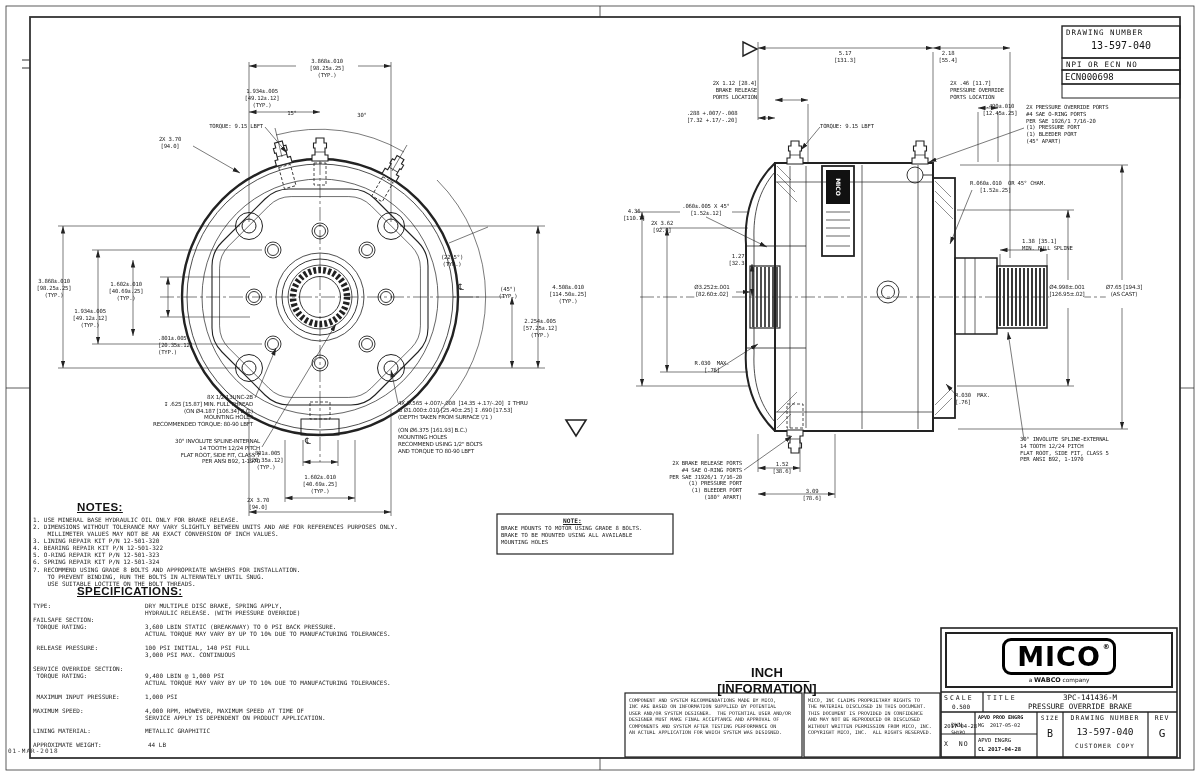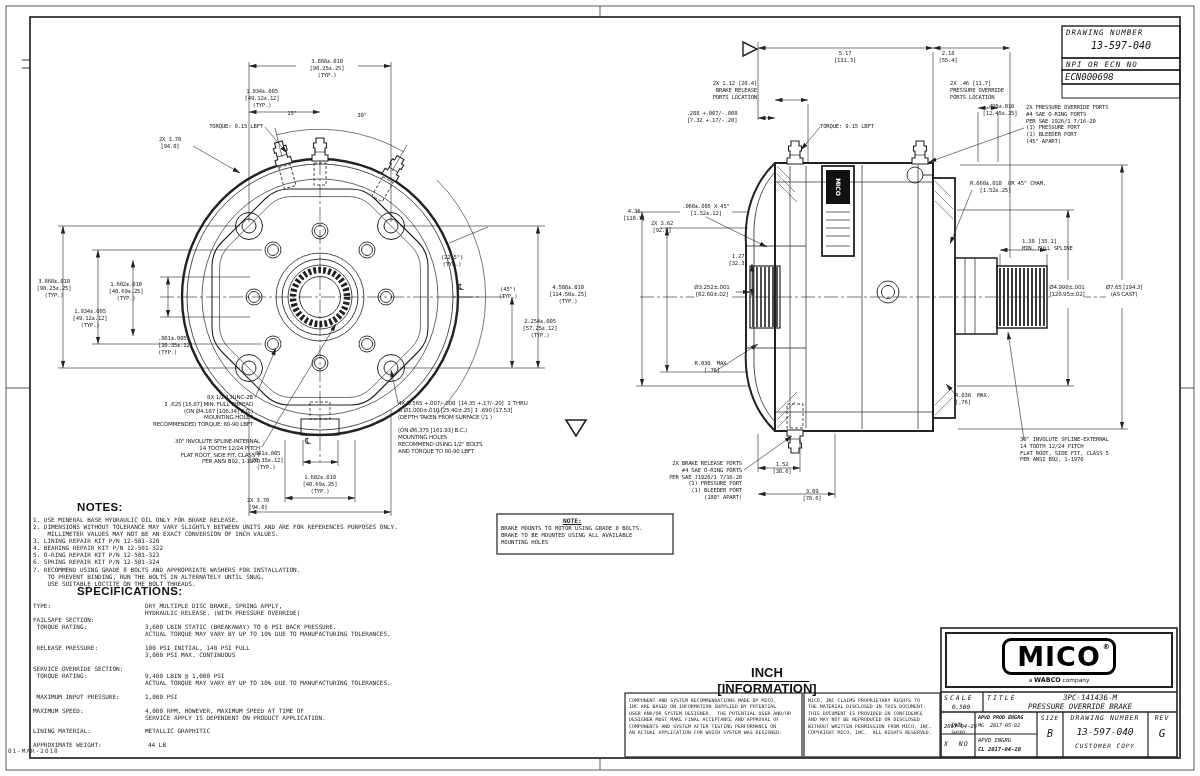--- a/index.html
+++ b/index.html
@@ -5,31 +5,31 @@
   html,body{margin:0;padding:0;background:#e8e8e8;}
   #sheet{position:relative;width:1200px;height:776px;background:#fff;overflow:hidden;
          font-family:"DejaVu Sans Mono",monospace;color:#1c1c1c;}
   #linework{position:absolute;left:0;top:0;}
   .t{position:absolute;font:5.6px/1.22 "DejaVu Sans Mono",monospace;color:#1c1c1c;white-space:pre;letter-spacing:-0.2px;}
   .g{font-family:"DejaVu Sans",sans-serif;}
   .c{transform:translateX(-50%);text-align:center;}
   .r{transform:translateX(-100%);text-align:right;}
   .cl{font:9px "DejaVu Sans",sans-serif;}
   .h1{position:absolute;font:bold 11.5px "Liberation Sans",sans-serif;color:#111;
-      letter-spacing:.4px;padding-left:44px;}
+      text-decoration:underline;letter-spacing:.4px;padding-left:44px;}
   .body-sm{position:absolute;font:6px/1.18 "DejaVu Sans Mono",monospace;white-space:pre;color:#1c1c1c;}
   .spec-label{position:absolute;font:6px/1.2 "DejaVu Sans Mono",monospace;white-space:pre;}
   .spec-value{position:absolute;font:6px/1.2 "DejaVu Sans Mono",monospace;white-space:pre;}
   .units{position:absolute;left:767px;top:638px;transform:translateX(-50%);text-align:center;
          font:bold 13px/1.15 "Liberation Sans",sans-serif;color:#111;}
   .units .u1{display:inline-block;border-bottom:1.3px solid #111;padding:0 26px;margin-top:28px;}
   .notebox-title{position:absolute;font:bold 6.2px "DejaVu Sans Mono",monospace;text-decoration:underline;}
   .notebox-body{position:absolute;font:5.6px/1.25 "DejaVu Sans Mono",monospace;white-space:pre;}
   .disc{position:absolute;font:4.9px/1.3 "DejaVu Sans Mono",monospace;white-space:pre;color:#222;padding:3px 3px;}
-  .tb{position:absolute;font-family:"DejaVu Sans Mono",monospace;color:#111;white-space:pre;font-style:italic;}
+  .tb{position:absolute;font-family:"DejaVu Sans Mono",monospace;color:#111;white-space:pre;}
   .ls2{letter-spacing:2px;} .ls1{letter-spacing:1px;}
   #logo-wrap{position:absolute;left:959px;top:634px;width:200px;height:54px;display:flex;
              flex-direction:column;align-items:center;justify-content:center;}
   #logo-box{border:3.5px solid #000;border-radius:9px;padding:0 12px;line-height:29px;
             font:900 27px "DejaVu Sans",sans-serif;color:#000;letter-spacing:1px;position:relative;}
   #logo-box sup{font-size:7px;position:absolute;top:2px;right:2px;}
   #logo-cap{font:5.8px "DejaVu Sans",sans-serif;margin-top:1px;color:#111;}
   #logo-cap b{font-weight:900;font-size:6.4px;}
   #mico-tag-text{position:absolute;left:838px;top:187px;transform:translate(-50%,-50%) rotate(90deg);
                  font:900 6px "DejaVu Sans",sans-serif;color:#fff;}

